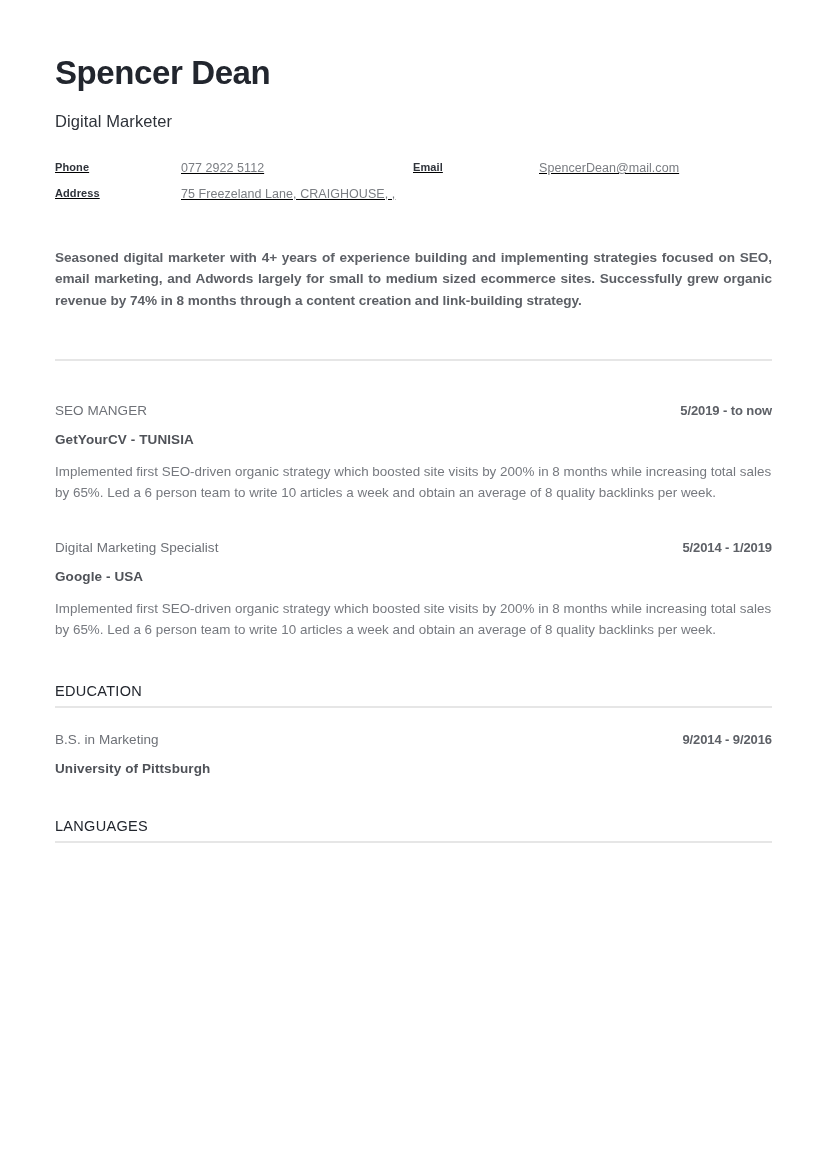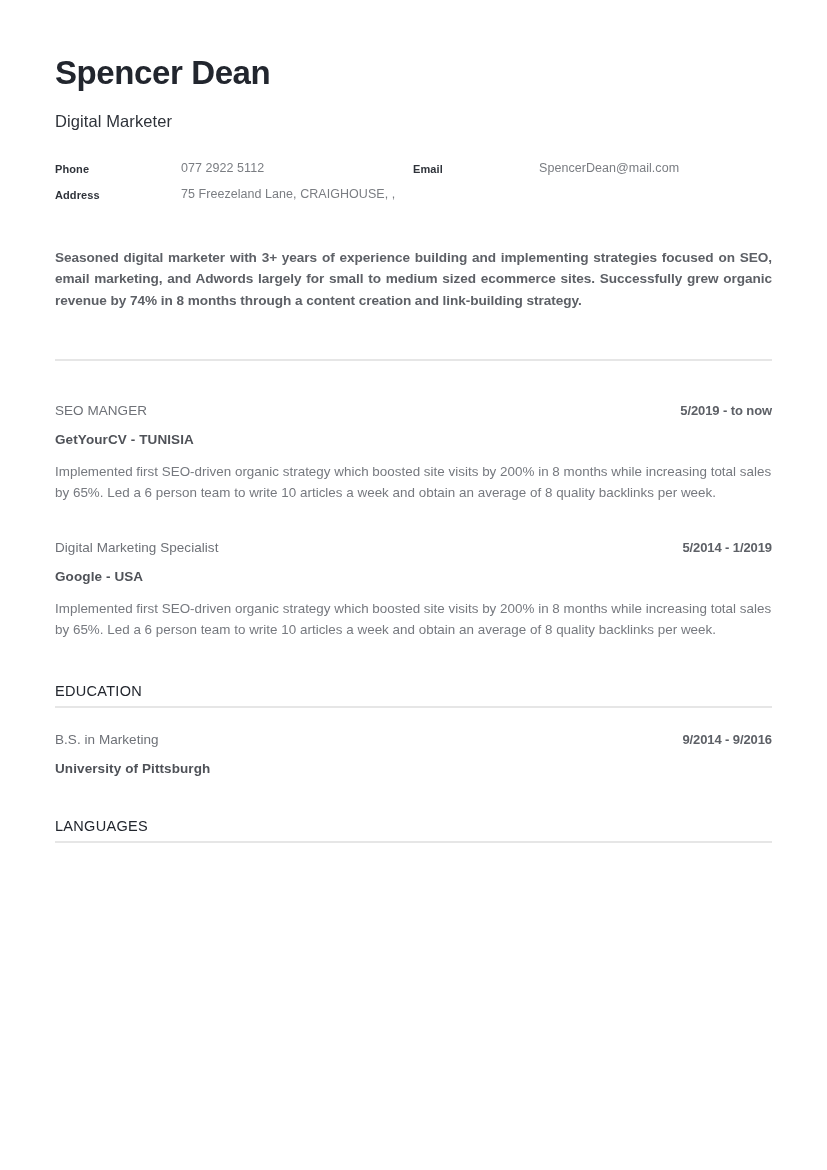--- a/index.html
+++ b/index.html
@@ -50,23 +50,24 @@
   .contact {
     padding-top: 30px;
   }
   .contact-row {
     display: flex;
     align-items: baseline;
     padding-bottom: 12px;
   }
   .contact-cell {
     display: flex;
-    align-items: flex-end;
+    align-items: flex-start;
     width: 358px;
     flex: 0 0 358px;
+    text-decoration: underline;
   }
   .contact-label {
     width: 126px;
     flex: 0 0 126px;
     font-size: 11px;
     font-weight: 600;
     color: #2f333a;
     letter-spacing: 0.1px;
   }
   .contact-value {
@@ -191,21 +192,21 @@
         </div>
       </div>
       <div class="contact-row">
         <div class="contact-cell">
           <span class="contact-label">Address</span>
           <span class="contact-value">75 Freezeland Lane, CRAIGHOUSE, ,</span>
         </div>
       </div>
     </div>
 
-    <div class="summary">Seasoned digital marketer with 3+ years of experience building and implementing strategies focused on SEO, email marketing, and Adwords largely for small to medium sized ecommerce sites. Successfully grew organic revenue by 74% in 8 months through a content creation and link-building strategy.</div>
+    <div class="summary">Seasoned digital marketer with 4+ years of experience building and implementing strategies focused on SEO, email marketing, and Adwords largely for small to medium sized ecommerce sites. Successfully grew organic revenue by 74% in 8 months through a content creation and link-building strategy.</div>
 
     <div class="rule"></div>
 
     <div class="spacer-lg"></div>
     <div>
 
       <div class="entry" style="padding-top:0;">
         <div class="entry-top">
           <span class="entry-role">SEO MANGER</span>
           <span class="entry-date">5/2019 - to now</span>

